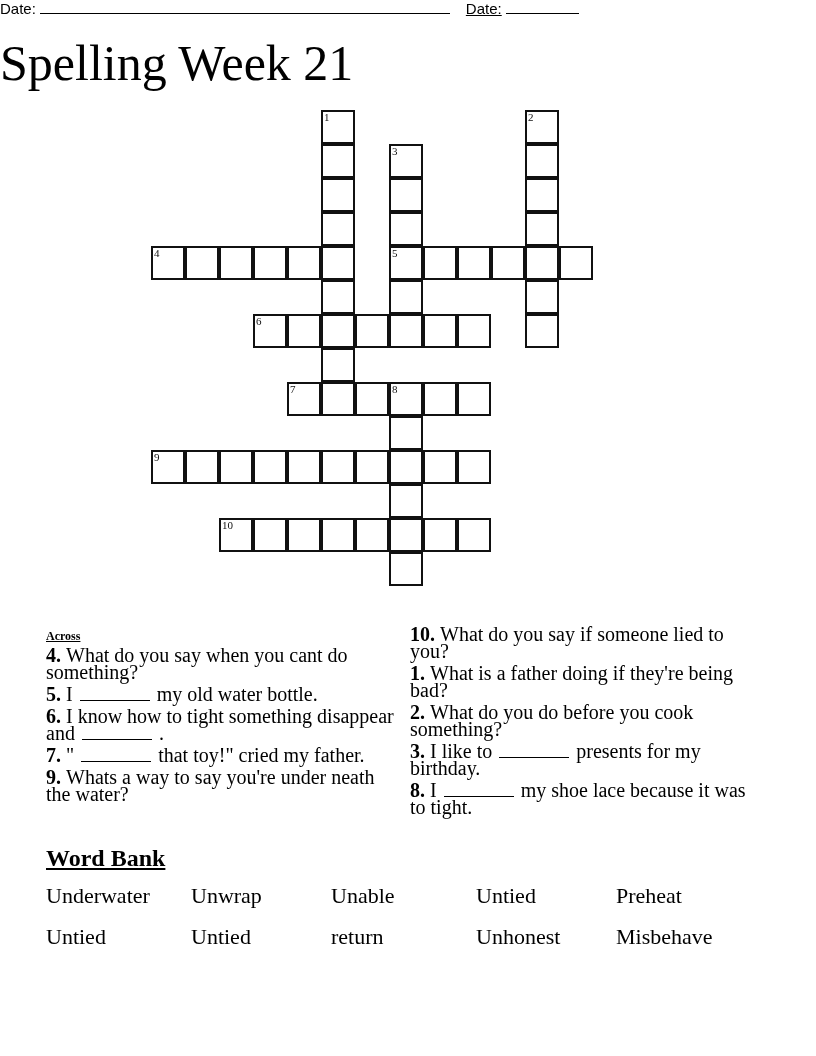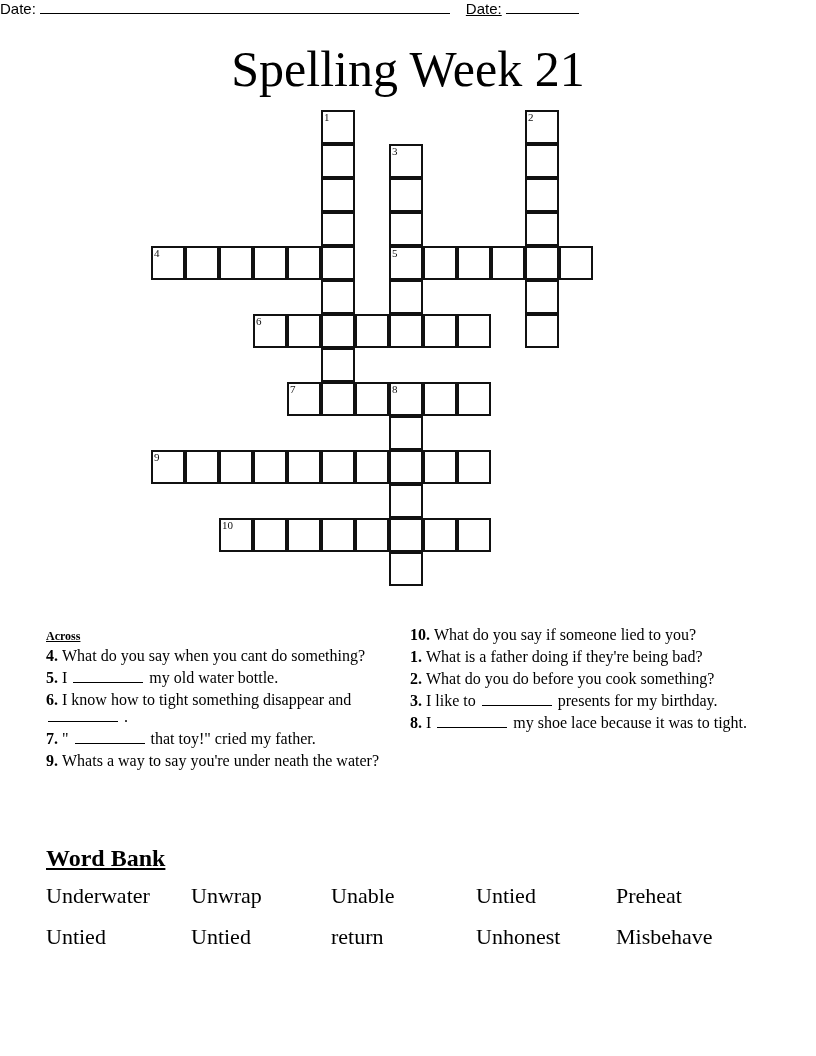--- a/index.html
+++ b/index.html
@@ -39,23 +39,23 @@
     display: inline-block;
     width: 73px;
     border-bottom: 1px solid #000;
     margin: 0 0 2px 4px;
     height: 12px;
   }
 
   
   .title {
     position: absolute;
-    left: 0; top: 39px;
-    width: 816px;
-    text-align: center;
+    left: 0; top: 33px;
+    width: 816px;
+    text-align: left;
     font-size: 50px;
     font-family: "Liberation Serif", serif;
     letter-spacing: 0px;
     line-height: 60px;
     white-space: nowrap;
   }
 
   
   #grid {
     position: absolute;
@@ -98,21 +98,21 @@
   .clue-col.right { left: 364px; }
 
   .clue-heading {
     font-size: 12px;
     font-weight: bold;
     text-decoration: underline;
     margin: 0 0 1px 0;
     line-height: 20px;
   }
   .clue {
-    font-size: 16px;
+    font-size: 20px;
     line-height: 17px;
     margin: 0 0 5px 0;
   }
   .clue .num { font-weight: bold; }
   .blank {
     display: inline-block;
     border-bottom: 1px solid #000;
     height: 12px;
     vertical-align: baseline;
     margin: 0 2px;

